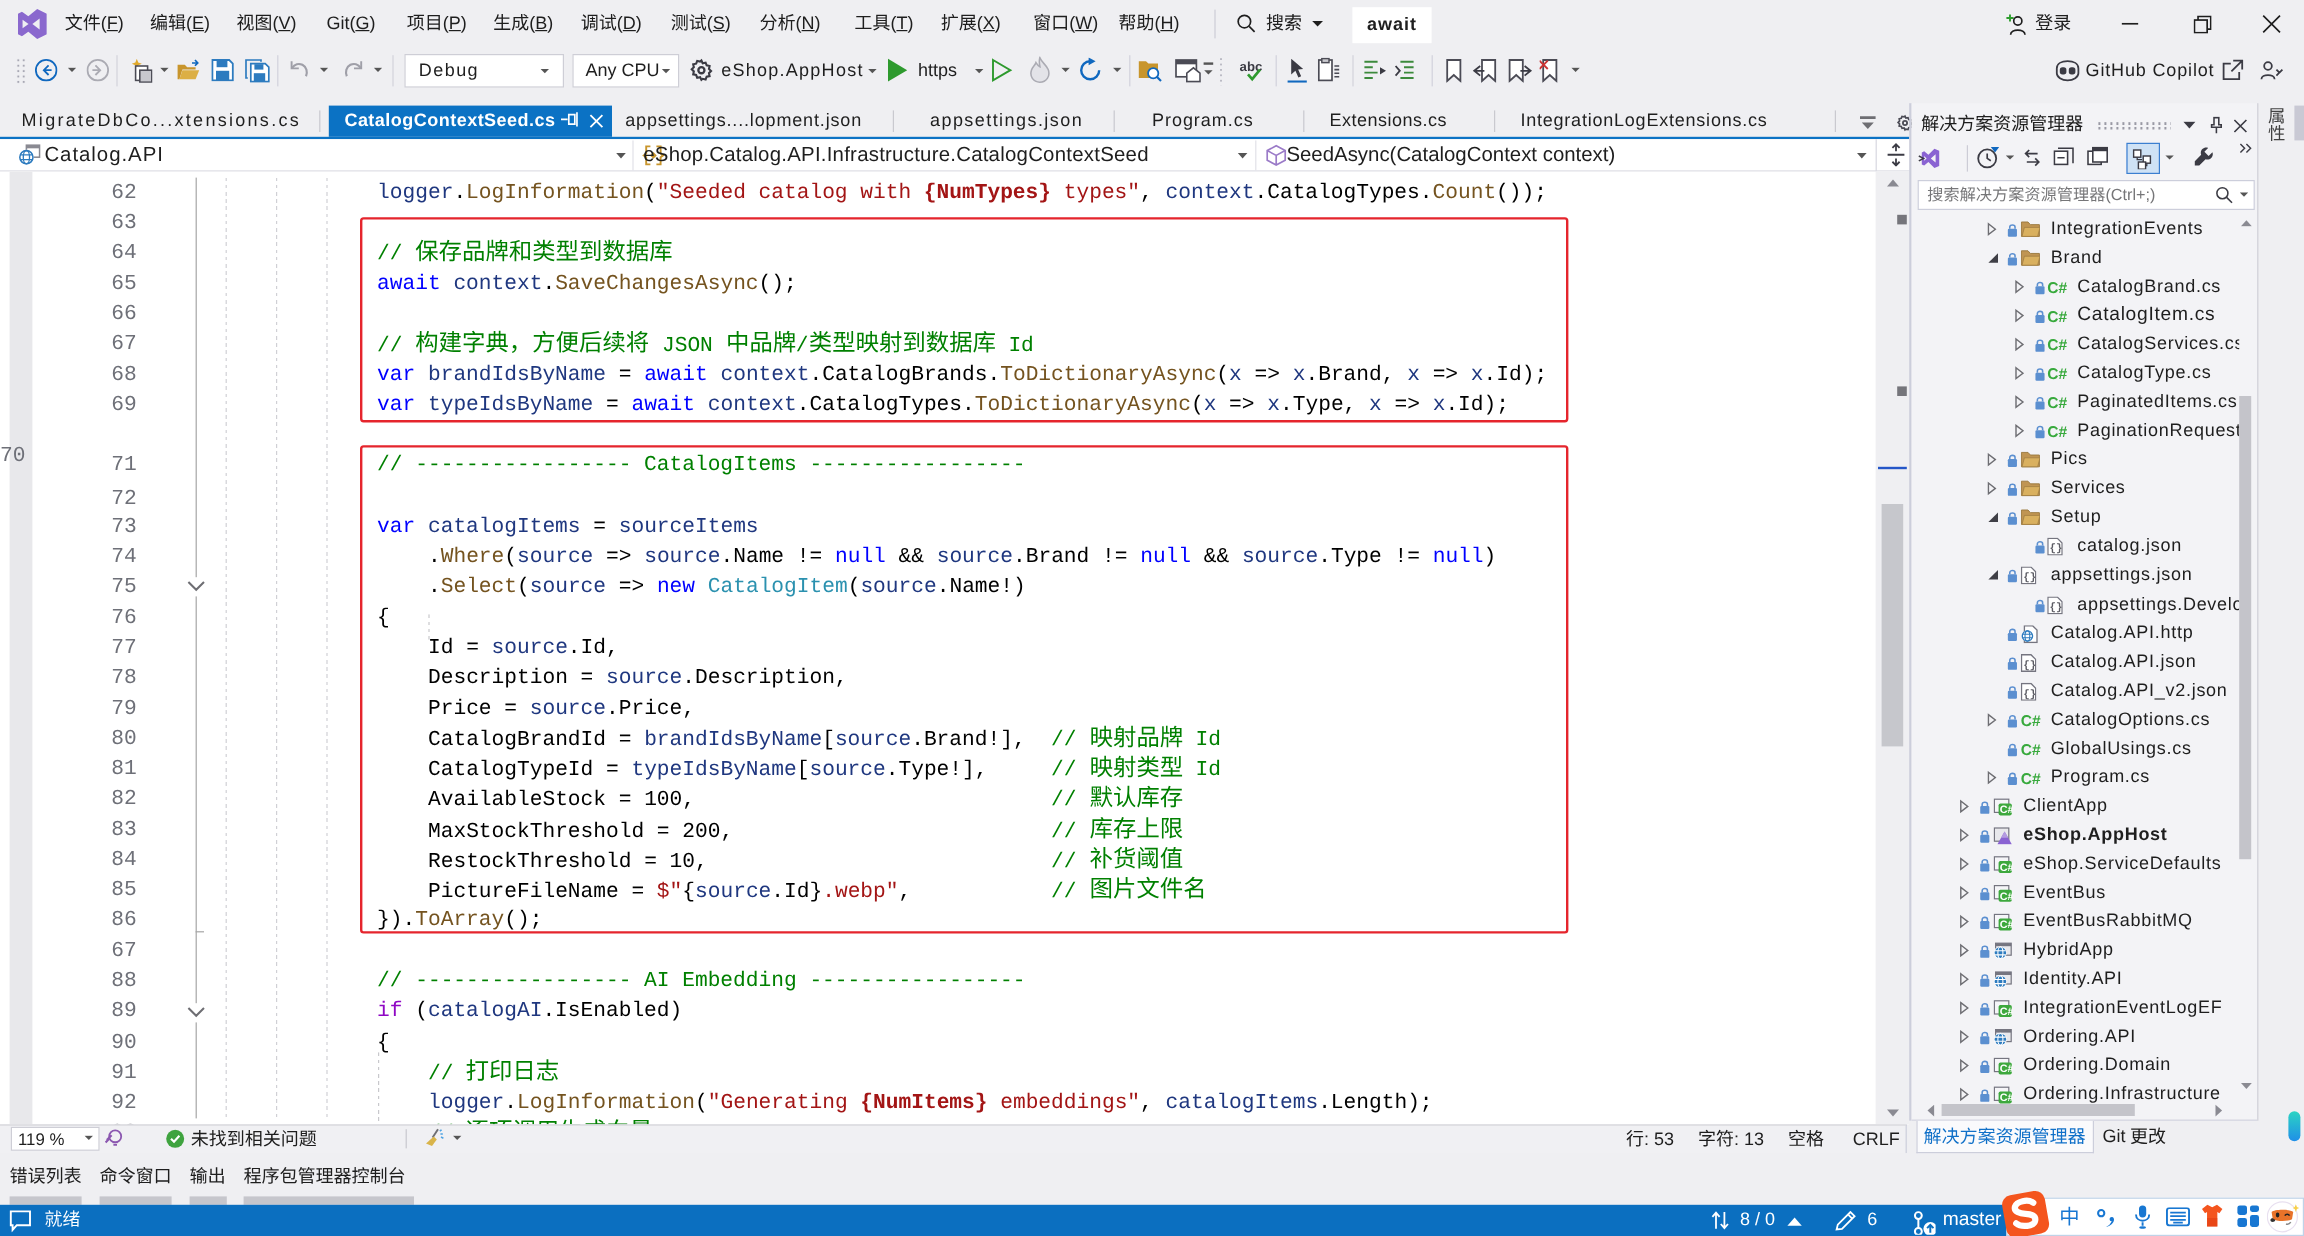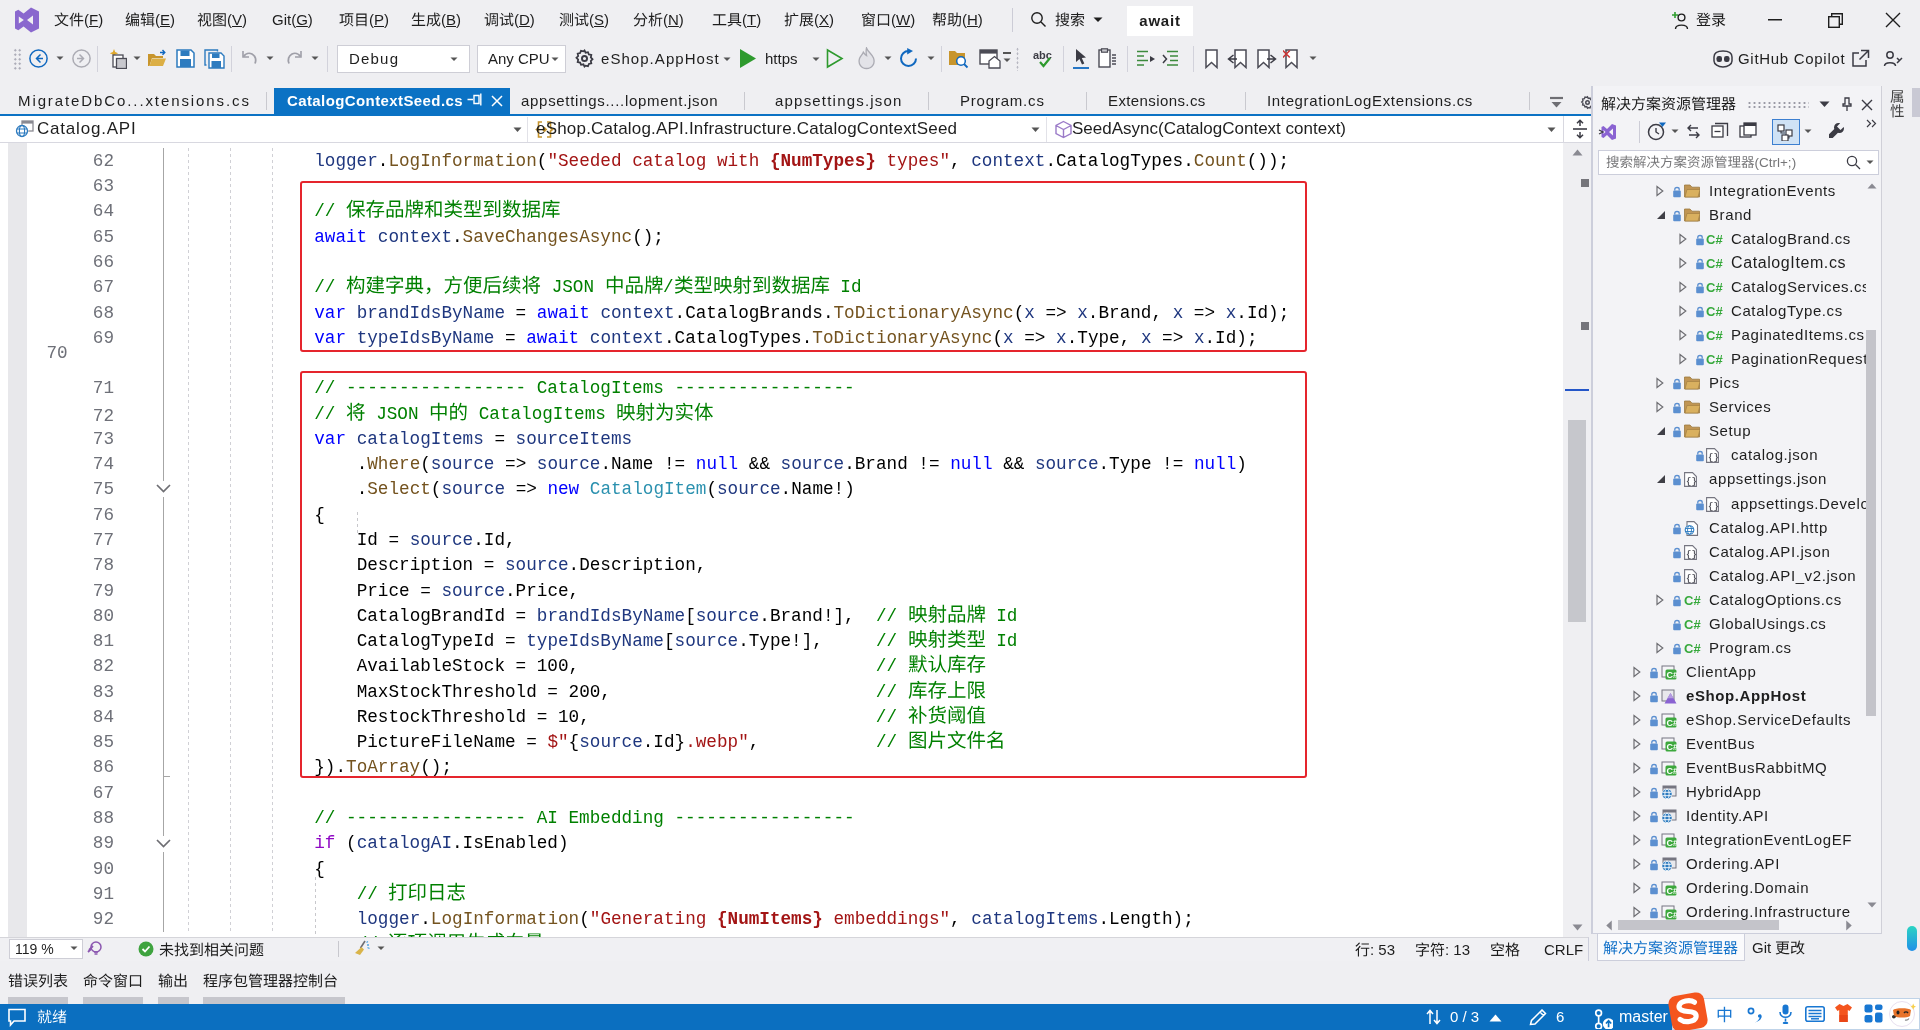--- a/index.html
+++ b/index.html
@@ -687,21 +687,21 @@
     <div class="a" style="left:300px;top:38px;width:1007px;height:171px;border:2px solid #E5252D;border-radius:3px"></div>
     <div class="a" style="left:300px;top:228px;width:1007px;height:407px;border:2px solid #E5252D;border-radius:3px"></div>
     <div class="a mono" style="left:0;top:5.90px;width:114px;height:25.27px;line-height:25.27px;font-size:17.67px;color:#6E7078;text-align:right">62</div>
     <div class="a mono" style="left:0;top:31.17px;width:114px;height:25.27px;line-height:25.27px;font-size:17.67px;color:#6E7078;text-align:right">63</div>
     <div class="a mono" style="left:0;top:56.45px;width:114px;height:25.27px;line-height:25.27px;font-size:17.67px;color:#6E7078;text-align:right">64</div>
     <div class="a mono" style="left:0;top:81.72px;width:114px;height:25.27px;line-height:25.27px;font-size:17.67px;color:#6E7078;text-align:right">65</div>
     <div class="a mono" style="left:0;top:106.99px;width:114px;height:25.27px;line-height:25.27px;font-size:17.67px;color:#6E7078;text-align:right">66</div>
     <div class="a mono" style="left:0;top:132.26px;width:114px;height:25.27px;line-height:25.27px;font-size:17.67px;color:#6E7078;text-align:right">67</div>
     <div class="a mono" style="left:0;top:157.54px;width:114px;height:25.27px;line-height:25.27px;font-size:17.67px;color:#6E7078;text-align:right">68</div>
     <div class="a mono" style="left:0;top:182.81px;width:114px;height:25.27px;line-height:25.27px;font-size:17.67px;color:#6E7078;text-align:right">69</div>
-    <div class="a mono" style="left:0;top:198px;width:114px;height:25.27px;line-height:25.27px;font-size:17.67px;color:#6E7078;text-align:center">70</div>
+    <div class="a mono" style="left:0;top:225px;width:114px;height:25.27px;line-height:25.27px;font-size:17.67px;color:#6E7078;text-align:left">70</div>
     <div class="a mono" style="left:0;top:233.36px;width:114px;height:25.27px;line-height:25.27px;font-size:17.67px;color:#6E7078;text-align:right">71</div>
     <div class="a mono" style="left:0;top:261px;width:114px;height:25.27px;line-height:25.27px;font-size:17.67px;color:#6E7078;text-align:right">72</div>
     <div class="a mono" style="left:0;top:283.90px;width:114px;height:25.27px;line-height:25.27px;font-size:17.67px;color:#6E7078;text-align:right">73</div>
     <div class="a mono" style="left:0;top:309.18px;width:114px;height:25.27px;line-height:25.27px;font-size:17.67px;color:#6E7078;text-align:right">74</div>
     <div class="a mono" style="left:0;top:334.45px;width:114px;height:25.27px;line-height:25.27px;font-size:17.67px;color:#6E7078;text-align:right">75</div>
     <div class="a mono" style="left:0;top:359.72px;width:114px;height:25.27px;line-height:25.27px;font-size:17.67px;color:#6E7078;text-align:right">76</div>
     <div class="a mono" style="left:0;top:385.00px;width:114px;height:25.27px;line-height:25.27px;font-size:17.67px;color:#6E7078;text-align:right">77</div>
     <div class="a mono" style="left:0;top:410.27px;width:114px;height:25.27px;line-height:25.27px;font-size:17.67px;color:#6E7078;text-align:right">78</div>
     <div class="a mono" style="left:0;top:435.54px;width:114px;height:25.27px;line-height:25.27px;font-size:17.67px;color:#6E7078;text-align:right">79</div>
     <div class="a mono" style="left:0;top:460.81px;width:114px;height:25.27px;line-height:25.27px;font-size:17.67px;color:#6E7078;text-align:right">80</div>
@@ -754,32 +754,20 @@
         <use href="#u6620" x="2000"></use>
         <use href="#u5C04" x="3000"></use>
         <use href="#u5230" x="4000"></use>
         <use href="#u6570" x="5000"></use>
         <use href="#u636E" x="6000"></use>
         <use href="#u5E93" x="7000"></use>
       </svg><span style="color:#008000;"> Id</span></div>
     <div class="a mono" style="left:314.24px;top:157.54px;height:25.27px;line-height:25.27px;font-size:17.67px;white-space:pre"><span style="color:#0000FF;">var</span><span style="color:#000000;"> </span><span style="color:#1F377F;">brandIdsByName</span><span style="color:#000000;"> = </span><span style="color:#0000FF;">await</span><span style="color:#000000;"> </span><span style="color:#1F377F;">context</span><span style="color:#000000;">.</span><span style="color:#000000;">CatalogBrands</span><span style="color:#000000;">.</span><span style="color:#74531F;">ToDictionaryAsync</span><span style="color:#000000;">(</span><span style="color:#1F377F;">x</span><span style="color:#000000;"> =&gt; </span><span style="color:#1F377F;">x</span><span style="color:#000000;">.</span><span style="color:#000000;">Brand</span><span style="color:#000000;">, </span><span style="color:#1F377F;">x</span><span style="color:#000000;"> =&gt; </span><span style="color:#1F377F;">x</span><span style="color:#000000;">.</span><span style="color:#000000;">Id</span><span style="color:#000000;">);</span></div>
     <div class="a mono" style="left:314.24px;top:182.81px;height:25.27px;line-height:25.27px;font-size:17.67px;white-space:pre"><span style="color:#0000FF;">var</span><span style="color:#000000;"> </span><span style="color:#1F377F;">typeIdsByName</span><span style="color:#000000;"> = </span><span style="color:#0000FF;">await</span><span style="color:#000000;"> </span><span style="color:#1F377F;">context</span><span style="color:#000000;">.</span><span style="color:#000000;">CatalogTypes</span><span style="color:#000000;">.</span><span style="color:#74531F;">ToDictionaryAsync</span><span style="color:#000000;">(</span><span style="color:#1F377F;">x</span><span style="color:#000000;"> =&gt; </span><span style="color:#1F377F;">x</span><span style="color:#000000;">.</span><span style="color:#000000;">Type</span><span style="color:#000000;">, </span><span style="color:#1F377F;">x</span><span style="color:#000000;"> =&gt; </span><span style="color:#1F377F;">x</span><span style="color:#000000;">.</span><span style="color:#000000;">Id</span><span style="color:#000000;">);</span></div>
     <div class="a mono" style="left:314.24px;top:233.36px;height:25.27px;line-height:25.27px;font-size:17.67px;white-space:pre"><span style="color:#008000;">// ----------------- CatalogItems -----------------</span></div>
-    <div class="a mono" style="left:314.24px;top:258.63px;height:25.27px;line-height:25.27px;font-size:17.67px;white-space:pre"><span style="color:#008000;">// </span><svg class="cj" style="width:19.50px;height:19.50px;vertical-align:-2.34px;color:#008000;" viewBox="0 -880 1000 1000">
-        <use href="#u5C06" x="0"></use>
-      </svg><span style="color:#008000;"> JSON </span><svg class="cj" style="width:39.00px;height:19.50px;vertical-align:-2.34px;color:#008000;" viewBox="0 -880 2000 1000">
-        <use href="#u4E2D" x="0"></use>
-        <use href="#u7684" x="1000"></use>
-      </svg><span style="color:#008000;"> CatalogItems </span><svg class="cj" style="width:97.50px;height:19.50px;vertical-align:-2.34px;color:#008000;" viewBox="0 -880 5000 1000">
-        <use href="#u6620" x="0"></use>
-        <use href="#u5C04" x="1000"></use>
-        <use href="#u4E3A" x="2000"></use>
-        <use href="#u5B9E" x="3000"></use>
-        <use href="#u4F53" x="4000"></use>
-      </svg></div>
     <div class="a mono" style="left:314.24px;top:283.90px;height:25.27px;line-height:25.27px;font-size:17.67px;white-space:pre"><span style="color:#0000FF;">var</span><span style="color:#000000;"> </span><span style="color:#1F377F;">catalogItems</span><span style="color:#000000;"> = </span><span style="color:#1F377F;">sourceItems</span></div>
     <div class="a mono" style="left:356.66px;top:309.18px;height:25.27px;line-height:25.27px;font-size:17.67px;white-space:pre"><span style="color:#000000;">.</span><span style="color:#74531F;">Where</span><span style="color:#000000;">(</span><span style="color:#1F377F;">source</span><span style="color:#000000;"> =&gt; </span><span style="color:#1F377F;">source</span><span style="color:#000000;">.</span><span style="color:#000000;">Name</span><span style="color:#000000;"> != </span><span style="color:#0000FF;">null</span><span style="color:#000000;"> &amp;&amp; </span><span style="color:#1F377F;">source</span><span style="color:#000000;">.</span><span style="color:#000000;">Brand</span><span style="color:#000000;"> != </span><span style="color:#0000FF;">null</span><span style="color:#000000;"> &amp;&amp; </span><span style="color:#1F377F;">source</span><span style="color:#000000;">.</span><span style="color:#000000;">Type</span><span style="color:#000000;"> != </span><span style="color:#0000FF;">null</span><span style="color:#000000;">)</span></div>
     <div class="a mono" style="left:356.66px;top:334.45px;height:25.27px;line-height:25.27px;font-size:17.67px;white-space:pre"><span style="color:#000000;">.</span><span style="color:#74531F;">Select</span><span style="color:#000000;">(</span><span style="color:#1F377F;">source</span><span style="color:#000000;"> =&gt; </span><span style="color:#0000FF;">new</span><span style="color:#000000;"> </span><span style="color:#2B91AF;">CatalogItem</span><span style="color:#000000;">(</span><span style="color:#1F377F;">source</span><span style="color:#000000;">.</span><span style="color:#000000;">Name</span><span style="color:#000000;">!)</span></div>
     <div class="a mono" style="left:314.24px;top:359.72px;height:25.27px;line-height:25.27px;font-size:17.67px;white-space:pre"><span style="color:#000000;">{</span></div>
     <div class="a mono" style="left:356.66px;top:385.00px;height:25.27px;line-height:25.27px;font-size:17.67px;white-space:pre"><span style="color:#000000;">Id = </span><span style="color:#1F377F;">source</span><span style="color:#000000;">.Id,</span></div>
     <div class="a mono" style="left:356.66px;top:410.27px;height:25.27px;line-height:25.27px;font-size:17.67px;white-space:pre"><span style="color:#000000;">Description = </span><span style="color:#1F377F;">source</span><span style="color:#000000;">.Description,</span></div>
     <div class="a mono" style="left:356.66px;top:435.54px;height:25.27px;line-height:25.27px;font-size:17.67px;white-space:pre"><span style="color:#000000;">Price = </span><span style="color:#1F377F;">source</span><span style="color:#000000;">.Price,</span></div>
     <div class="a mono" style="left:356.66px;top:460.81px;height:25.27px;line-height:25.27px;font-size:17.67px;white-space:pre"><span style="color:#000000;">CatalogBrandId = </span><span style="color:#1F377F;">brandIdsByName</span><span style="color:#000000;">[</span><span style="color:#1F377F;">source</span><span style="color:#000000;">.Brand!],</span><span style="color:#000000;">  </span><span style="color:#008000;">// </span><svg class="cj" style="width:78.00px;height:19.50px;vertical-align:-2.34px;color:#008000;" viewBox="0 -880 4000 1000">
         <use href="#u6620" x="0"></use>
         <use href="#u5C04" x="1000"></use>
@@ -934,21 +922,21 @@
 <path fill="none" stroke="#fff" stroke-width="1.6" d="M2 1.5 L18 1.5 L18 13 L7 13 L3.5 17 L3.5 13 L2 13 Z"></path>
     </svg>
     <div class="a" style="left:37px;top:0;height:26px;line-height:26px;font-size:15px"><svg class="cj" style="width:30.00px;height:15.00px;vertical-align:-1.80px;color:#fff;" viewBox="0 -880 2000 1000">
         <use href="#u5C31" x="0"></use>
         <use href="#u7EEA" x="1000"></use>
       </svg></div>
     <svg class="a" style="left:1425px;top:5px" width="18" height="16" viewBox="0 0 18 16">
 <path d="M5 15 L5 2 M2 5 L5 1.5 L8 5" fill="none" stroke="#fff" stroke-width="1.5"></path>
 <path d="M12 1 L12 14 M9 11 L12 14.5 L15 11" fill="none" stroke="#fff" stroke-width="1.5"></path>
     </svg>
-    <div class="a" style="left:1450px;top:0;height:26px;line-height:26px;font-size:15px;color:#fff">0 / 3</div>
+    <div class="a" style="left:1450px;top:0;height:26px;line-height:26px;font-size:15px;color:#fff">8 / 0</div>
     <svg class="a" style="left:1489px;top:10px" width="13" height="8" viewBox="0 0 13 8">
       <path fill="#fff" d="M6.5 0.5 L12.5 7.5 L0.5 7.5 Z"></path>
     </svg>
     <svg class="a" style="left:1529px;top:5px" width="20" height="17" viewBox="0 0 20 17">
 <path fill="none" stroke="#fff" stroke-width="1.5" d="M1.5 15.5 L2.5 11.5 L13 1 L16.5 4.5 L6 15 Z M11 3 L14.5 6.5"></path>
     </svg>
     <div class="a" style="left:1556px;top:0;height:26px;line-height:26px;font-size:15px;color:#fff">6</div>
     <svg class="a" style="left:1592px;top:4px" width="21" height="21" viewBox="0 0 19 19">
 <circle cx="6" cy="4.5" r="2.6" fill="none" stroke="#fff" stroke-width="1.5"></circle>
 <circle cx="6" cy="16.5" r="2.6" fill="none" stroke="#fff" stroke-width="1.5"></circle>

